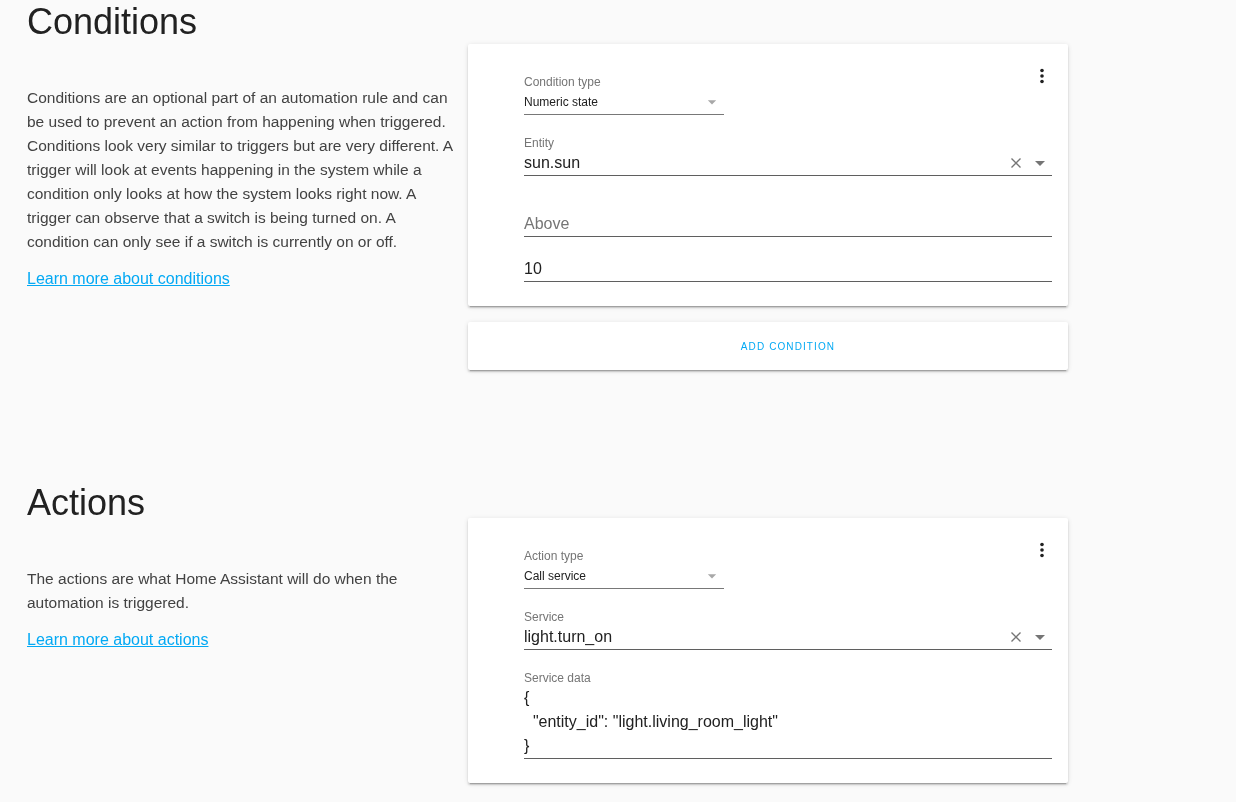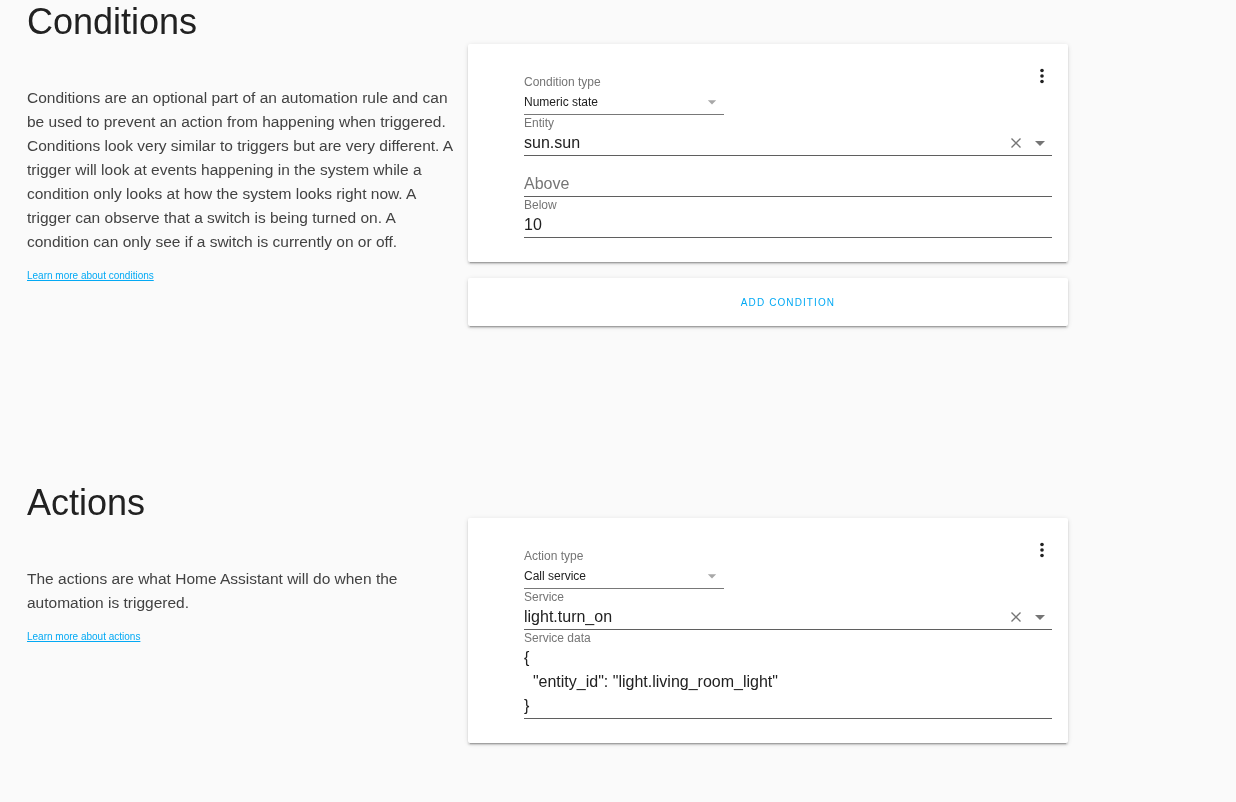--- a/index.html
+++ b/index.html
@@ -16,37 +16,37 @@
   #cond-left { top: 0; }
   #act-left  { top: 481px; }
   .section-title {
     margin: 0; font-size: 36px; font-weight: 400;
     line-height: 44px; color: #212121;
   }
   .section-desc {
     margin: 42px 0 0 0; font-size: 15.5px; line-height: 24px; color: #424242;
   }
   .learn-link {
-    display: inline-block; margin-top: 16px; font-size: 10px;
+    display: inline-block; margin-top: 16px; font-size: 16px;
     color: #03a9f4; text-decoration: underline; cursor: pointer;
   }
   .col-right { position: absolute; left: 468px; width: 600px; }
   #cond-right { top: 44px; }
   #act-right  { top: 518px; }
   .card {
     background: #ffffff; border-radius: 2px; position: relative;
     box-shadow: 0 2px 2px 0 rgba(0,0,0,0.14), 0 1px 5px 0 rgba(0,0,0,0.12), 0 3px 1px -2px rgba(0,0,0,0.2);
     padding-left: 40px;
   }
   .card-content { padding: 30px 16px 24px 16px; }
   .kebab {
     position: absolute; top: 20px; right: 14px; width: 24px; height: 24px;
     cursor: pointer; display: flex; align-items: center; justify-content: center;
   }
-  .field { }
+  .field { margin-top: 20px; }
   .field.first { margin-top: 0; }
   .f-label { font-size: 12px; line-height: 16px; height: 16px; color: #757575; }
   .f-label-spacer { height: 16px; }
   .select-row {
     width: 200px; height: 25px; border-bottom: 1px solid #787878;
     display: flex; align-items: center; justify-content: space-between; cursor: pointer;
   }
   .select-value { font-size: 12px; line-height: 24px; color: #212121; }
   .select-caret { margin-right: 2px; display: flex; }
   .f-row {
@@ -124,21 +124,20 @@
       </div>
 
       <div class="field">
         <div class="f-label-spacer"></div>
         <div class="f-row">
           <input class="f-input" placeholder="Above" style="">
         </div>
       </div>
 
       <div class="field">
-        <div class="f-label">Below</div>
         <div class="f-row">
           <input class="f-input" value="10" style="">
         </div>
       </div>
 
 
     </div>
   </div>
 
   <div class="card btn-card">

